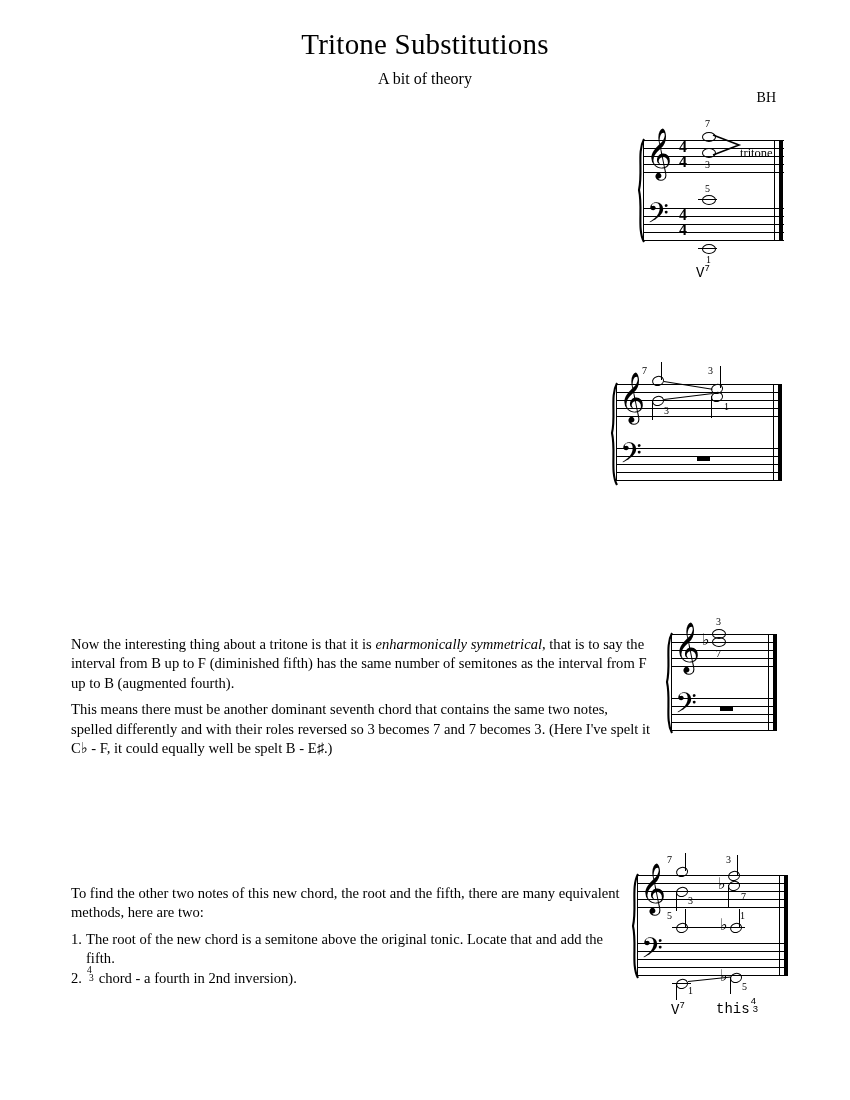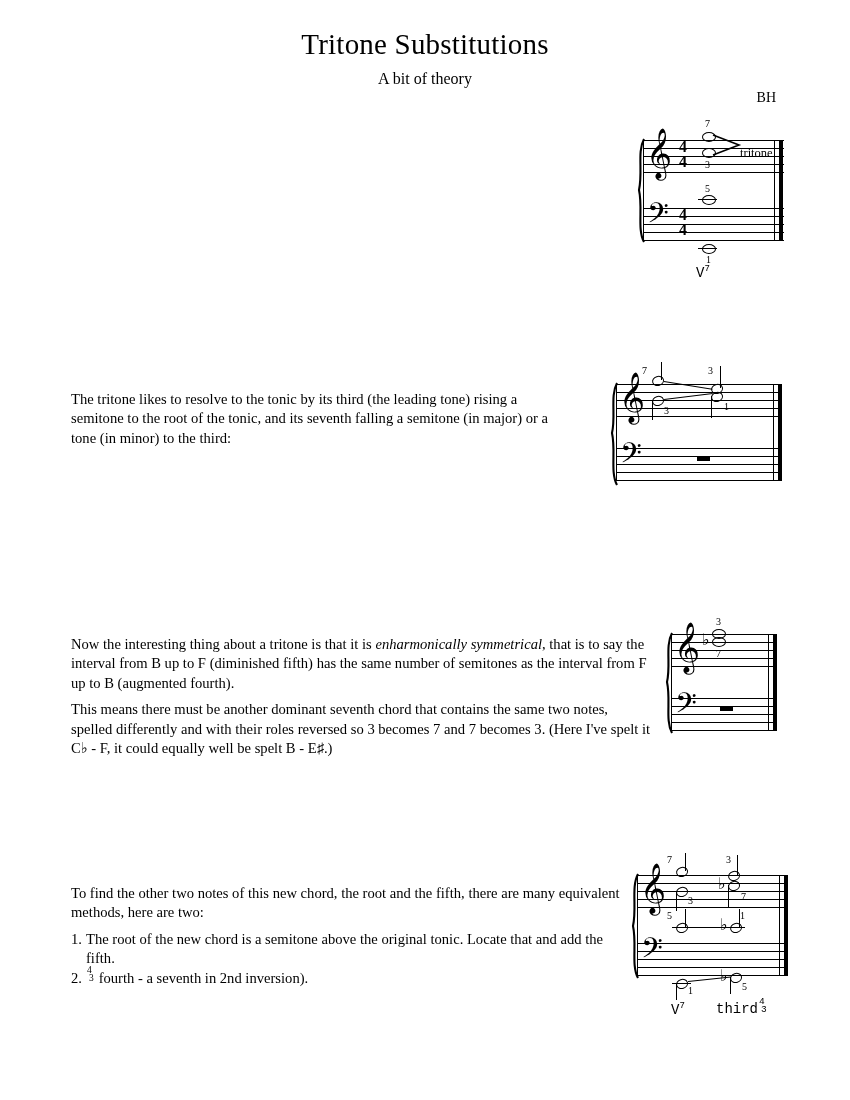--- a/index.html
+++ b/index.html
@@ -252,23 +252,20 @@
 
     <div class="barline" style="left:9px; top:5px; height:100px;"></div>
     <div class="barline" style="left:140px; top:5px; height:100px;"></div>
     <div class="barline thick" style="left:145px; top:5px; height:100px;"></div>
 
     <div class="chordlabel" style="left:62px; top:130px;">
       <span>V</span><sup>7</sup>
     </div>
   </div>
 
-  <div class="prose" style="top:390px; left:71px; width:495px;">
-    <p>The tritone likes to resolve to the tonic by its third (the leading tone) rising a semitone to the root of the tonic, and its seventh falling a semitone (in major) or a tone (in minor) to the third:</p>
-  </div>
 
   <div class="system" style="top:378px; left:607px; width:175px; height:120px;">
     <svg class="brace" style="left:0px; top:4px;" width="12" height="104" viewBox="0 0 12 104">
       <path d="M10 1 C3 14, 9 34, 5 51 C9 69, 3 90, 10 103" stroke="#000" stroke-width="2.1" fill="none"></path>
     </svg>
     <div class="staff" style="top:6px; left:9px; width:166px;">
       <div class="line"></div>
       <div class="line"></div>
       <div class="line"></div>
       <div class="line"></div>
@@ -348,21 +345,21 @@
     <div class="barline thick" style="left:111px; top:6px; height:96px;"></div>
   </div>
 
   <div class="prose" style="top:884px; left:71px; width:550px;">
     <p>To find the other two notes of this new chord, the root and the fifth, there are many equivalent methods, here are two:</p>
     <ul class="numlist">
       <li>
         <span class="num">1.</span><span>The root of the new chord is a semitone above the original tonic. Locate that and add the fifth.</span>
       </li>
       <li>
-        <span class="num">2.</span><span class="fig"><span class="top">4</span><span class="bot">3</span></span><span> fourth - a seventh in 2nd inversion).</span>
+        <span class="num">2.</span><span class="fig"><span class="top">4</span><span class="bot">3</span></span><span> chord - a fourth in 2nd inversion).</span>
       </li>
     </ul>
   </div>
 
   <div class="system" style="top:868px; left:628px; width:160px; height:150px;">
     <svg class="brace" style="left:0px; top:5px;" width="12" height="106" viewBox="0 0 12 106">
       <path d="M10 1 C3 14, 9 35, 5 53 C9 71, 3 92, 10 105" stroke="#000" stroke-width="2.1" fill="none"></path>
     </svg>
     <div class="staff" style="top:7px; left:9px; width:151px;">
       <div class="line"></div>
@@ -420,17 +417,17 @@
     <div class="voiceline" style="left:60px; top:113px; width:43px; transform: rotate(-6deg);"></div>
 
     <div class="barline" style="left:9px; top:7px; height:100px;"></div>
     <div class="barline" style="left:151px; top:7px; height:100px;"></div>
     <div class="barline thick" style="left:156px; top:7px; height:100px;"></div>
 
     <div class="chordlabel" style="left:43px; top:134px;">
       <span>V</span><sup>7</sup>
     </div>
     <div class="chordlabel" style="left:88px; top:134px;">
-      <span>third</span><span class="fig"><span class="top">4</span><span class="bot">3</span></span>
+      <span>this</span><span class="fig"><span class="top">4</span><span class="bot">3</span></span>
     </div>
   </div>
 
 </div>
 
 </body></html>

